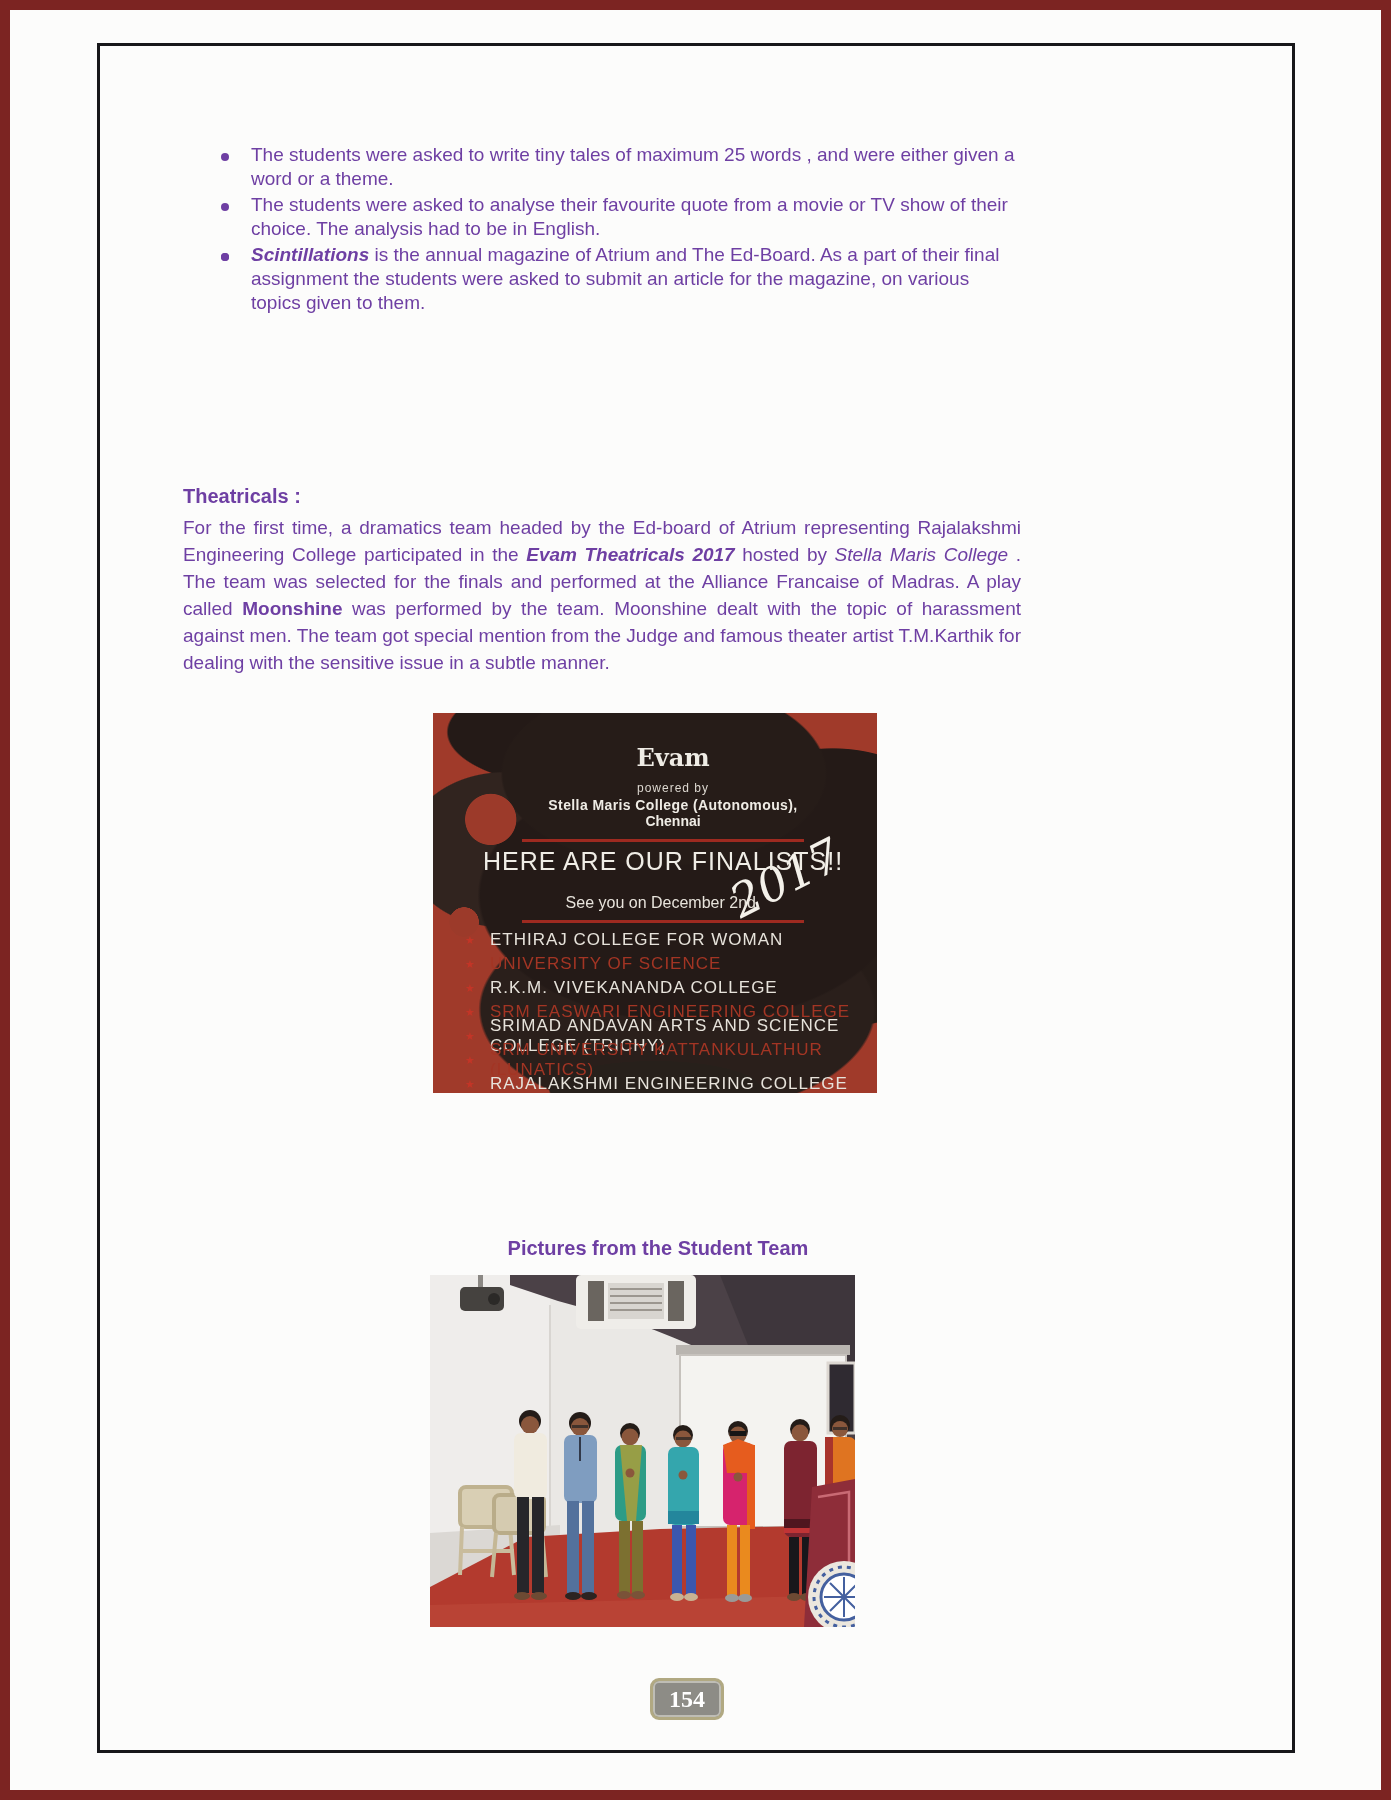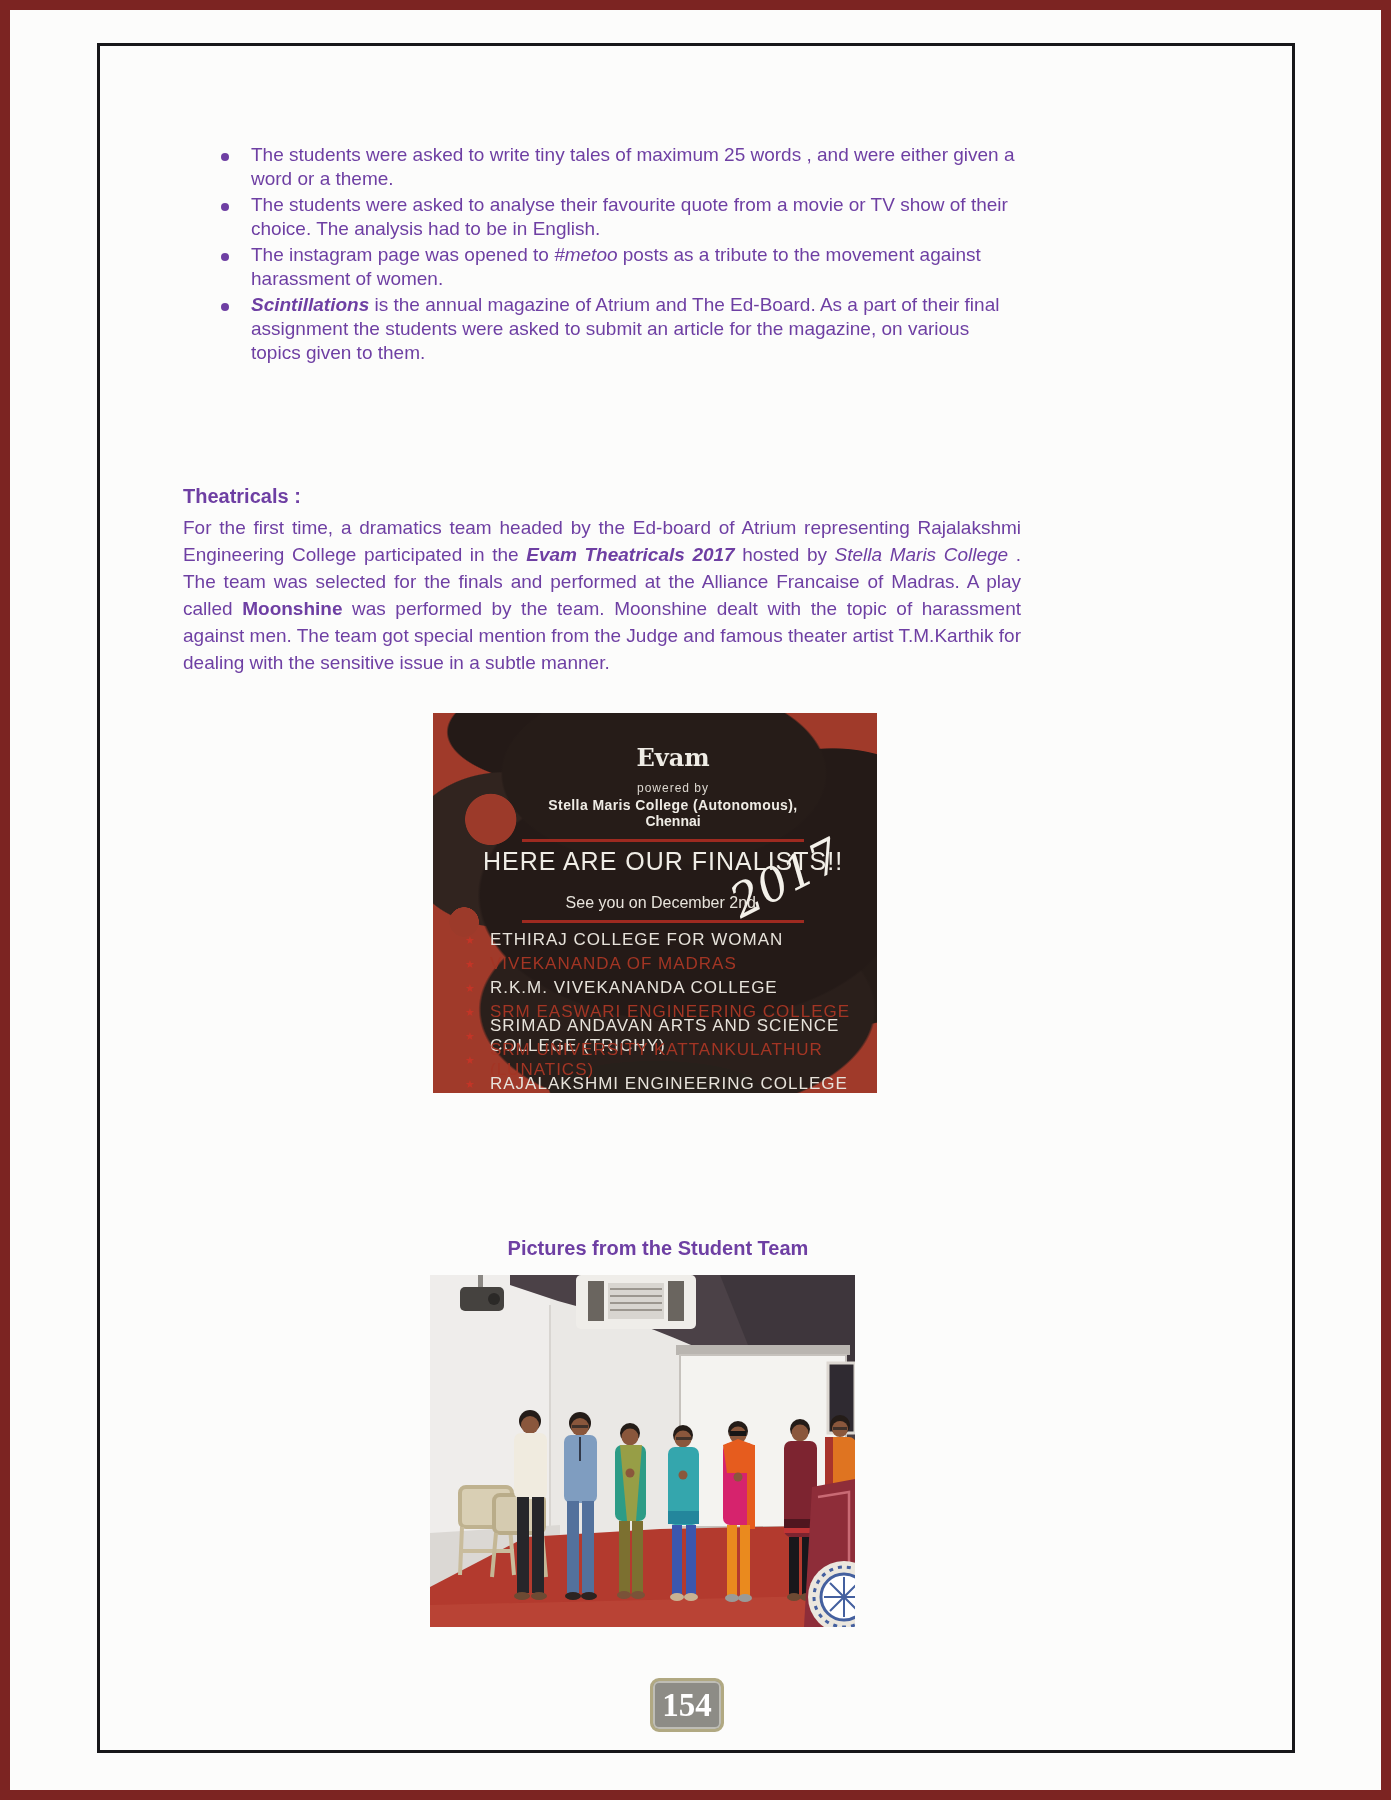--- a/index.html
+++ b/index.html
@@ -83,37 +83,37 @@
   
   .caption{
     position:absolute;left:428px;top:1237px;width:460px;text-align:center;
     font-weight:bold;font-size:20px;color:#6e3fa3;
   }
   .photo{
     position:absolute;left:430px;top:1275px;width:425px;height:352px;
     overflow:hidden;background:#eae8e5;
   }
   .page-badge{
-    position:absolute;left:650px;top:1678px;width:74px;height:54px;box-sizing:border-box;
+    position:absolute;left:650px;top:1678px;width:74px;height:42px;box-sizing:border-box;
     background:#8d8c86;border:3px solid #b1a982;border-radius:9px;
     box-shadow:inset 0 0 0 2px rgba(250,248,240,.45);
     display:flex;align-items:center;justify-content:center;
-    font-family:"Liberation Serif",serif;font-weight:bold;font-size:33px;color:#ffffff;text-align:center;
+    font-family:"Liberation Serif",serif;font-weight:bold;font-size:24px;color:#ffffff;text-align:center;
   }
 </style>
 </head>
 <body>
 
 <div class="sheet"></div>
 <div class="page-border"></div>
 
 <ul class="bullets">
     <li><span class="dot"></span><span><span>The students were asked to write tiny tales of maximum 25 words , and were either given a word or a theme.</span></span></li>
     <li><span class="dot"></span><span><span>The students were asked to analyse their favourite quote from a movie or TV show of their choice. The analysis had to be in English.</span></span></li>
-    <li><span class="dot"></span><span><span>The instagram page was opened to </span><span class="seg-i">#metoo</span><span> posts as a tribute to the movement against harassment of women.</span></span></li>
+    <li><span class="dot"></span></li>
     <li><span class="dot"></span><span><span class="seg-bi">Scintillations</span><span> is the annual magazine of Atrium and The Ed-Board. As a part of their final assignment the students were asked to submit an article for the magazine, on various topics given to them.</span></span></li>
   </ul>
 
 <div class="section-heading">Theatricals :</div>
 <div class="section-para"><span>For the first time, a dramatics team headed by the Ed-board of Atrium representing Rajalakshmi Engineering College participated in the </span><span class="seg-bi">Evam Theatricals 2017</span><span> hosted by </span><span class="seg-i">Stella Maris College</span><span> . The team was selected for the finals and performed at the Alliance Francaise of Madras. A play called </span><span class="seg-b">Moonshine</span><span> was performed by the team. Moonshine dealt with the topic of harassment against men. The team got special mention from the Judge and famous theater artist T.M.Karthik for dealing with the sensitive issue in a subtle manner.</span></div>
 
 <div class="poster">
   <div class="poster-content">
     <div class="evam">Evam</div>
     <div class="year">2017</div>
@@ -124,21 +124,21 @@
     <div class="headline">HERE ARE OUR FINALISTS!!</div>
     <div class="subheadline">See you on December 2nd.</div>
     <div class="divider second"></div>
     <div class="finalists">
         <div class="finalist">
           <span class="star">★</span>
           <span class="fname">ETHIRAJ COLLEGE FOR WOMAN</span>
         </div>
         <div class="finalist hl">
           <span class="star">★</span>
-          <span class="fname">VIVEKANANDA OF MADRAS</span>
+          <span class="fname">UNIVERSITY OF SCIENCE</span>
         </div>
         <div class="finalist">
           <span class="star">★</span>
           <span class="fname">R.K.M. VIVEKANANDA COLLEGE</span>
         </div>
         <div class="finalist hl">
           <span class="star">★</span>
           <span class="fname">SRM EASWARI ENGINEERING COLLEGE</span>
         </div>
         <div class="finalist">

